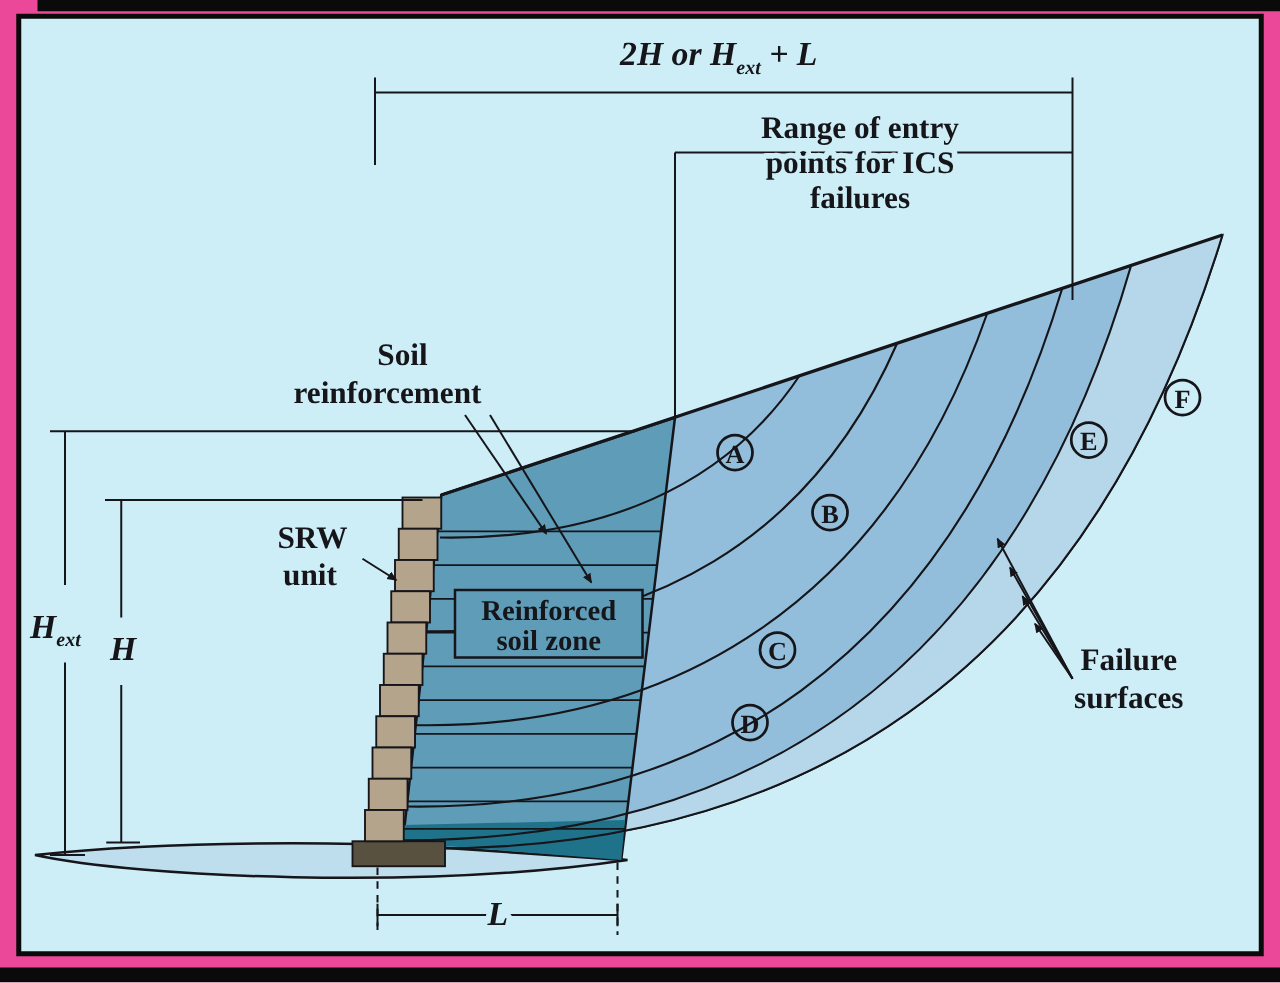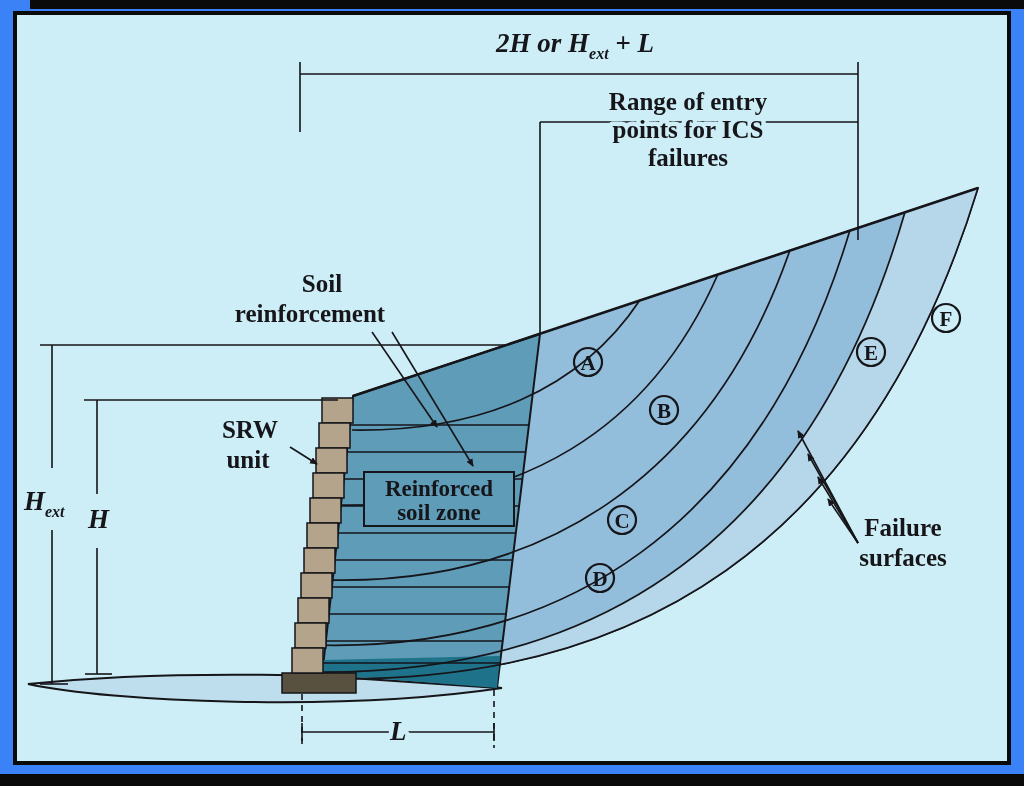--- a/index.html
+++ b/index.html
@@ -1,16 +1,16 @@
 <!DOCTYPE html>
 <html><head>
 <meta charset="utf-8">
 <style>
   html,body{margin:0;padding:0;background:#e8e8e4;}
-  .page{position:relative;width:1024px;height:786px;background:#3b82f6;overflow:hidden;}
+  .page{position:relative;width:1024px;height:786px;background:#ec4899;overflow:hidden;}
   .page svg{position:absolute;left:0;top:0;}
   text{font-family:"Liberation Serif","DejaVu Serif",serif;font-weight:bold;fill:#15151a;}
   .halo{paint-order:stroke;stroke:#cdeef6;stroke-width:9px;stroke-linejoin:round;}
   .it{font-style:italic;}
   .thin{stroke:#15151a;stroke-width:1.6;fill:none;}
   .arc{stroke:#15151a;stroke-width:1.7;fill:none;}
   .reinf{stroke:#15151a;stroke-width:1.4;}
 </style>
 </head>
 <body>

